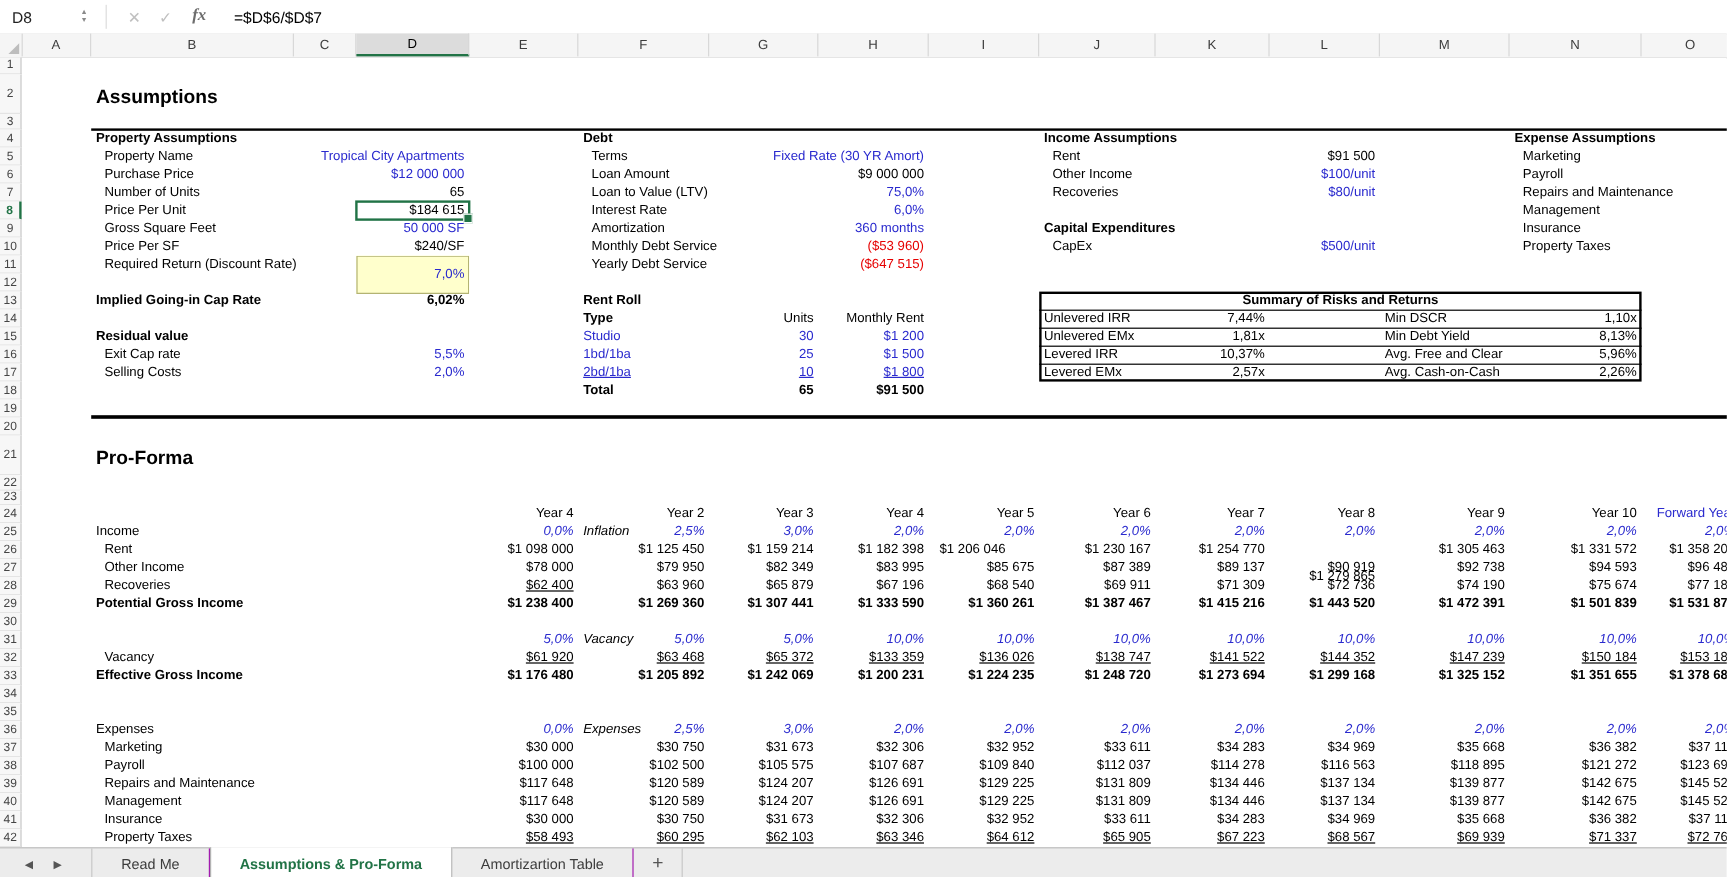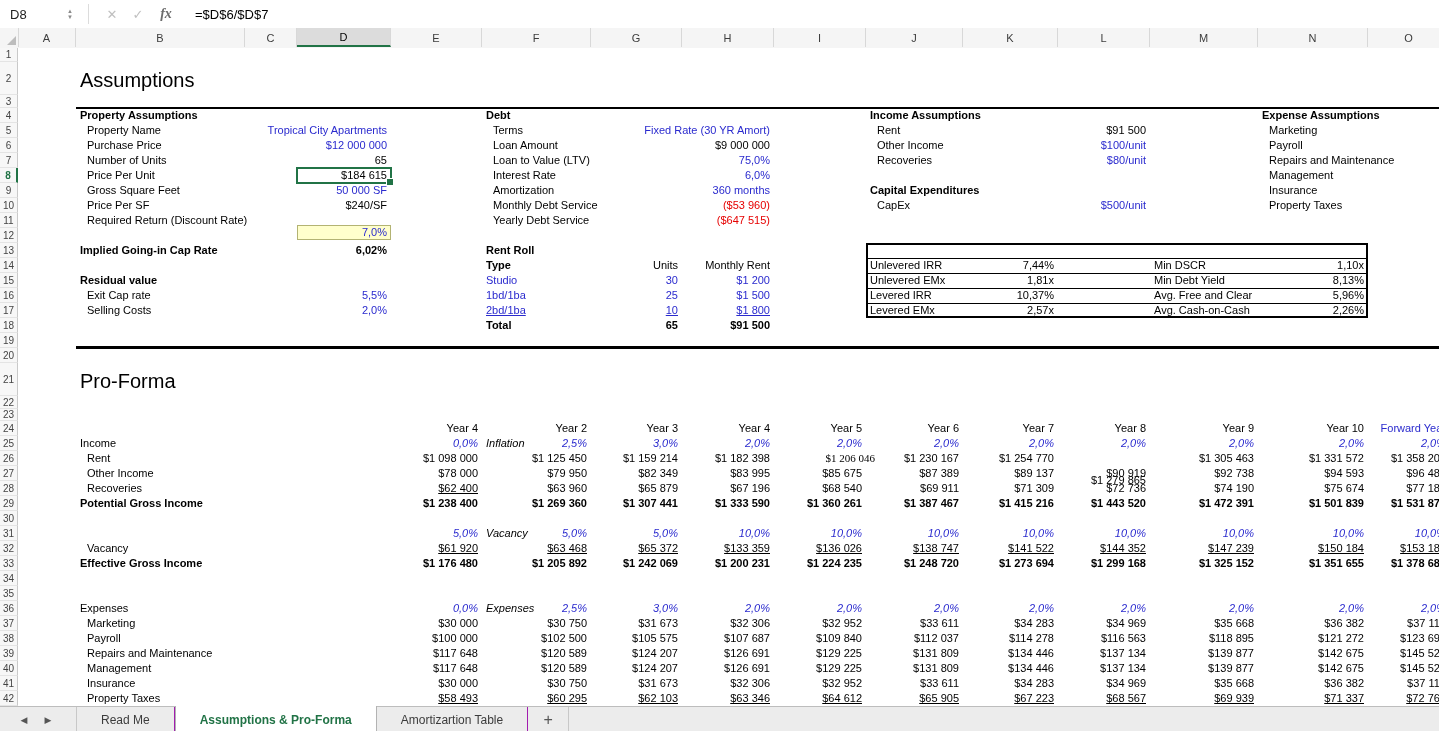--- a/index.html
+++ b/index.html
@@ -38,21 +38,21 @@
   .cell{position:absolute;display:flex;align-items:center;padding:0 4px;box-sizing:border-box;
         font-size:11px;color:#000;white-space:nowrap;line-height:1;}
   .r{justify-content:flex-end;}
   .c{justify-content:center;}
   .b{font-weight:700;}
   .it{font-style:italic;}
   .bl{color:#2a2ace;}
   .rd{color:#e60000;}
   .u{text-decoration:underline;}
   .i{padding-left:11px;}
-  .t{font-size:20px;font-weight:400;align-items:flex-end;padding-bottom:5px;}
+  .t{font-size:16px;font-weight:700;align-items:flex-end;padding-bottom:5px;}
   .yl{background:#ffffcc;box-shadow:inset 0 0 0 1px #b3b373;}
   .decorline{position:absolute;background:#000;}
   .box{position:absolute;box-sizing:border-box;border:2px solid #000;background:transparent;}
   .selbox{position:absolute;box-sizing:border-box;border:2px solid #217346;}
   .selbox .handle{position:absolute;right:-4px;bottom:-4px;width:6px;height:6px;background:#217346;border:1px solid #fff;}
 
   
   .tabbar{position:absolute;left:0;top:706px;width:1439px;height:25px;background:#ececec;
           border-top:1px solid #bdbdbd;display:flex;align-items:stretch;}
   .nav{width:24px;display:flex;align-items:center;justify-content:center;font-size:9px;color:#555;}
@@ -152,21 +152,21 @@
       <div class="cell r bl" style="left: 297px; top: 90px; width: 94px; height: 15px;">$12 000 000</div>
       <div class="cell i" style="left: 76px; top: 105px; width: 169px; height: 15px;">Number of Units</div>
       <div class="cell r" style="left: 297px; top: 105px; width: 94px; height: 15px;">65</div>
       <div class="cell i" style="left: 76px; top: 120px; width: 169px; height: 15px;">Price Per Unit</div>
       <div class="cell r" style="left: 297px; top: 120px; width: 94px; height: 15px;">$184 615</div>
       <div class="cell i" style="left: 76px; top: 135px; width: 169px; height: 15px;">Gross Square Feet</div>
       <div class="cell r bl" style="left: 297px; top: 135px; width: 94px; height: 15px;">50 000 SF</div>
       <div class="cell i" style="left: 76px; top: 150px; width: 169px; height: 15px;">Price Per SF</div>
       <div class="cell r" style="left: 297px; top: 150px; width: 94px; height: 15px;">$240/SF</div>
       <div class="cell i" style="left: 76px; top: 165px; width: 169px; height: 15px;">Required Return (Discount Rate)</div>
-      <div class="cell r bl yl" style="left: 297px; top: 177px; width: 94px; height: 15px; padding-left: 28px;">7,0%</div>
+      <div class="cell r bl yl" style="left: 297px; top: 165px; width: 94px; height: 32px; padding-left: 28px;">7,0%</div>
       <div class="cell b" style="left: 76px; top: 195px; width: 169px; height: 15px;">Implied Going-in Cap Rate</div>
       <div class="cell r b" style="left: 297px; top: 195px; width: 94px; height: 15px;">6,02%</div>
       <div class="cell b" style="left: 76px; top: 225px; width: 169px; height: 15px;">Residual value</div>
       <div class="cell i" style="left: 76px; top: 240px; width: 169px; height: 15px;">Exit Cap rate</div>
       <div class="cell r bl" style="left: 297px; top: 240px; width: 94px; height: 15px;">5,5%</div>
       <div class="cell i" style="left: 76px; top: 255px; width: 169px; height: 15px;">Selling Costs</div>
       <div class="cell r bl" style="left: 297px; top: 255px; width: 94px; height: 15px;">2,0%</div>
       <div class="cell b" style="left: 482px; top: 60px; width: 109px; height: 15px;">Debt</div>
       <div class="cell i" style="left: 482px; top: 75px; width: 109px; height: 15px;">Terms</div>
       <div class="cell r bl" style="left: 682px; top: 75px; width: 92px; height: 15px;">Fixed Rate (30 YR Amort)</div>
@@ -208,20 +208,21 @@
       <div class="cell b" style="left: 866px; top: 135px; width: 97px; height: 15px;">Capital Expenditures</div>
       <div class="cell i" style="left: 866px; top: 150px; width: 97px; height: 15px;">CapEx</div>
       <div class="cell r bl" style="left: 1058px; top: 150px; width: 92px; height: 15px;">$500/unit</div>
       <div class="cell b" style="left: 1258px; top: 60px; width: 110px; height: 15px;">Expense Assumptions</div>
       <div class="cell i" style="left: 1258px; top: 75px; width: 110px; height: 15px;">Marketing</div>
       <div class="cell i" style="left: 1258px; top: 90px; width: 110px; height: 15px;">Payroll</div>
       <div class="cell i" style="left: 1258px; top: 105px; width: 110px; height: 15px;">Repairs and Maintenance</div>
       <div class="cell i" style="left: 1258px; top: 120px; width: 110px; height: 15px;">Management</div>
       <div class="cell i" style="left: 1258px; top: 135px; width: 110px; height: 15px;">Insurance</div>
       <div class="cell i" style="left: 1258px; top: 150px; width: 110px; height: 15px;">Property Taxes</div>
+      <div class="cell b c" style="left: 866px; top: 195px; width: 502px; height: 15px;">Summary of Risks and Returns</div>
       <div class="cell" style="left: 866px; top: 210px; width: 97px; height: 15px;">Unlevered IRR</div>
       <div class="cell r" style="left: 963px; top: 210px; width: 95px; height: 15px;">7,44%</div>
       <div class="cell" style="left: 1150px; top: 210px; width: 108px; height: 15px;">Min DSCR</div>
       <div class="cell r" style="left: 1258px; top: 210px; width: 110px; height: 15px;">1,10x</div>
       <div class="cell" style="left: 866px; top: 225px; width: 97px; height: 15px;">Unlevered EMx</div>
       <div class="cell r" style="left: 963px; top: 225px; width: 95px; height: 15px;">1,81x</div>
       <div class="cell" style="left: 1150px; top: 225px; width: 108px; height: 15px;">Min Debt Yield</div>
       <div class="cell r" style="left: 1258px; top: 225px; width: 110px; height: 15px;">8,13%</div>
       <div class="cell" style="left: 866px; top: 240px; width: 97px; height: 15px;">Levered IRR</div>
       <div class="cell r" style="left: 963px; top: 240px; width: 95px; height: 15px;">10,37%</div>
@@ -253,21 +254,21 @@
       <div class="cell r bl it" style="left: 963px; top: 388px; width: 95px; height: 15px;">2,0%</div>
       <div class="cell r bl it" style="left: 1058px; top: 388px; width: 92px; height: 15px;">2,0%</div>
       <div class="cell r bl it" style="left: 1150px; top: 388px; width: 108px; height: 15px;">2,0%</div>
       <div class="cell r bl it" style="left: 1258px; top: 388px; width: 110px; height: 15px;">2,0%</div>
       <div class="cell r bl it" style="left: 1368px; top: 388px; width: 82px; height: 15px;">2,0%</div>
       <div class="cell  i" style="left: 76px; top: 403px; width: 169px; height: 15px;">Rent</div>
       <div class="cell r" style="left: 391px; top: 403px; width: 91px; height: 15px;">$1 098 000</div>
       <div class="cell r" style="left: 482px; top: 403px; width: 109px; height: 15px;">$1 125 450</div>
       <div class="cell r" style="left: 591px; top: 403px; width: 91px; height: 15px;">$1 159 214</div>
       <div class="cell r" style="left: 682px; top: 403px; width: 92px; height: 15px;">$1 182 398</div>
-      <div class="cell r" style="left: 787px; top: 403px; width: 92px; height: 15px; font-family: Liberation Serif, serif;">$1 206 046</div>
+      <div class="cell r" style="left: 750px; top: 403px; width: 92px; height: 15px;">$1 206 046</div>
       <div class="cell r" style="left: 866px; top: 403px; width: 97px; height: 15px;">$1 230 167</div>
       <div class="cell r" style="left: 963px; top: 403px; width: 95px; height: 15px;">$1 254 770</div>
       <div class="cell r" style="left: 1058px; top: 425px; width: 92px; height: 15px;">$1 279 865</div>
       <div class="cell r" style="left: 1150px; top: 403px; width: 108px; height: 15px;">$1 305 463</div>
       <div class="cell r" style="left: 1258px; top: 403px; width: 110px; height: 15px;">$1 331 572</div>
       <div class="cell r" style="left: 1368px; top: 403px; width: 82px; height: 15px;">$1 358 203</div>
       <div class="cell  i" style="left: 76px; top: 418px; width: 169px; height: 15px;">Other Income</div>
       <div class="cell r" style="left: 391px; top: 418px; width: 91px; height: 15px;">$78 000</div>
       <div class="cell r" style="left: 482px; top: 418px; width: 109px; height: 15px;">$79 950</div>
       <div class="cell r" style="left: 591px; top: 418px; width: 91px; height: 15px;">$82 349</div>

